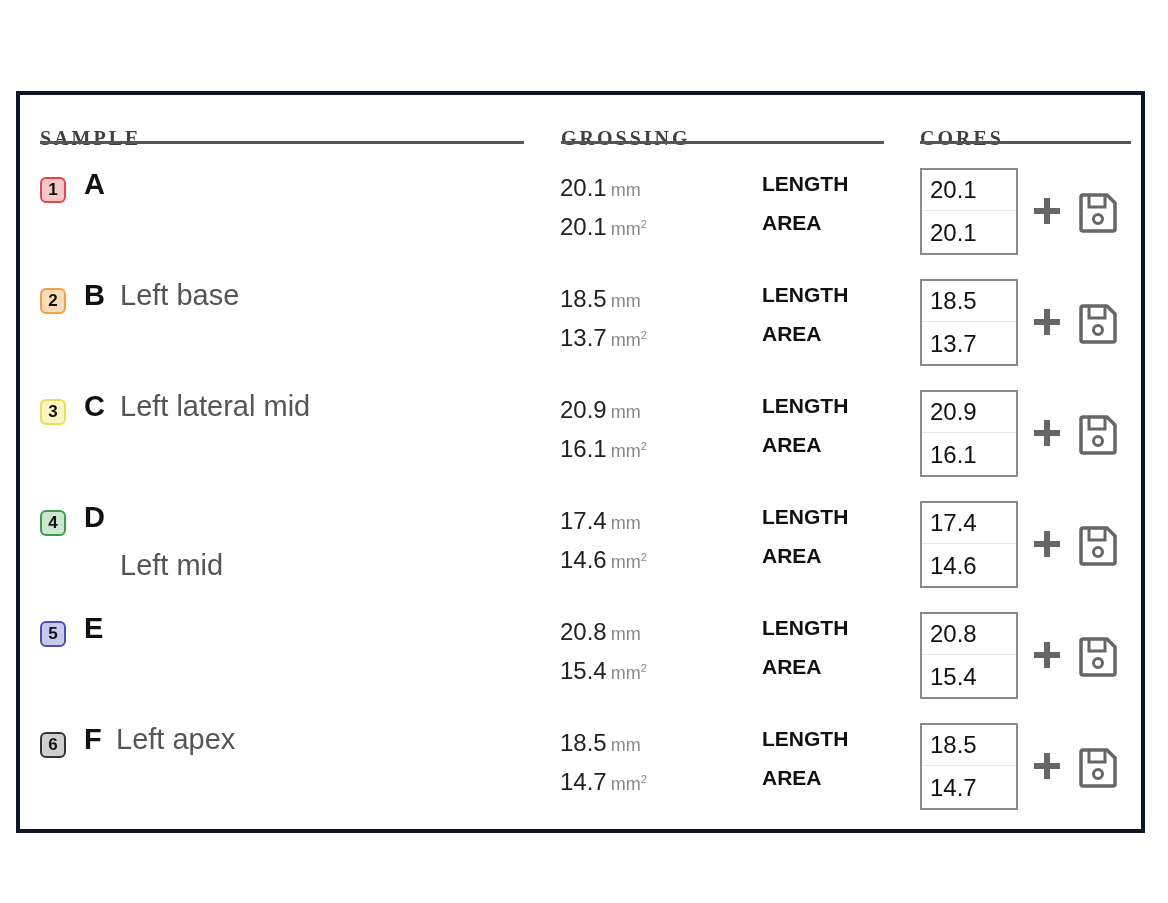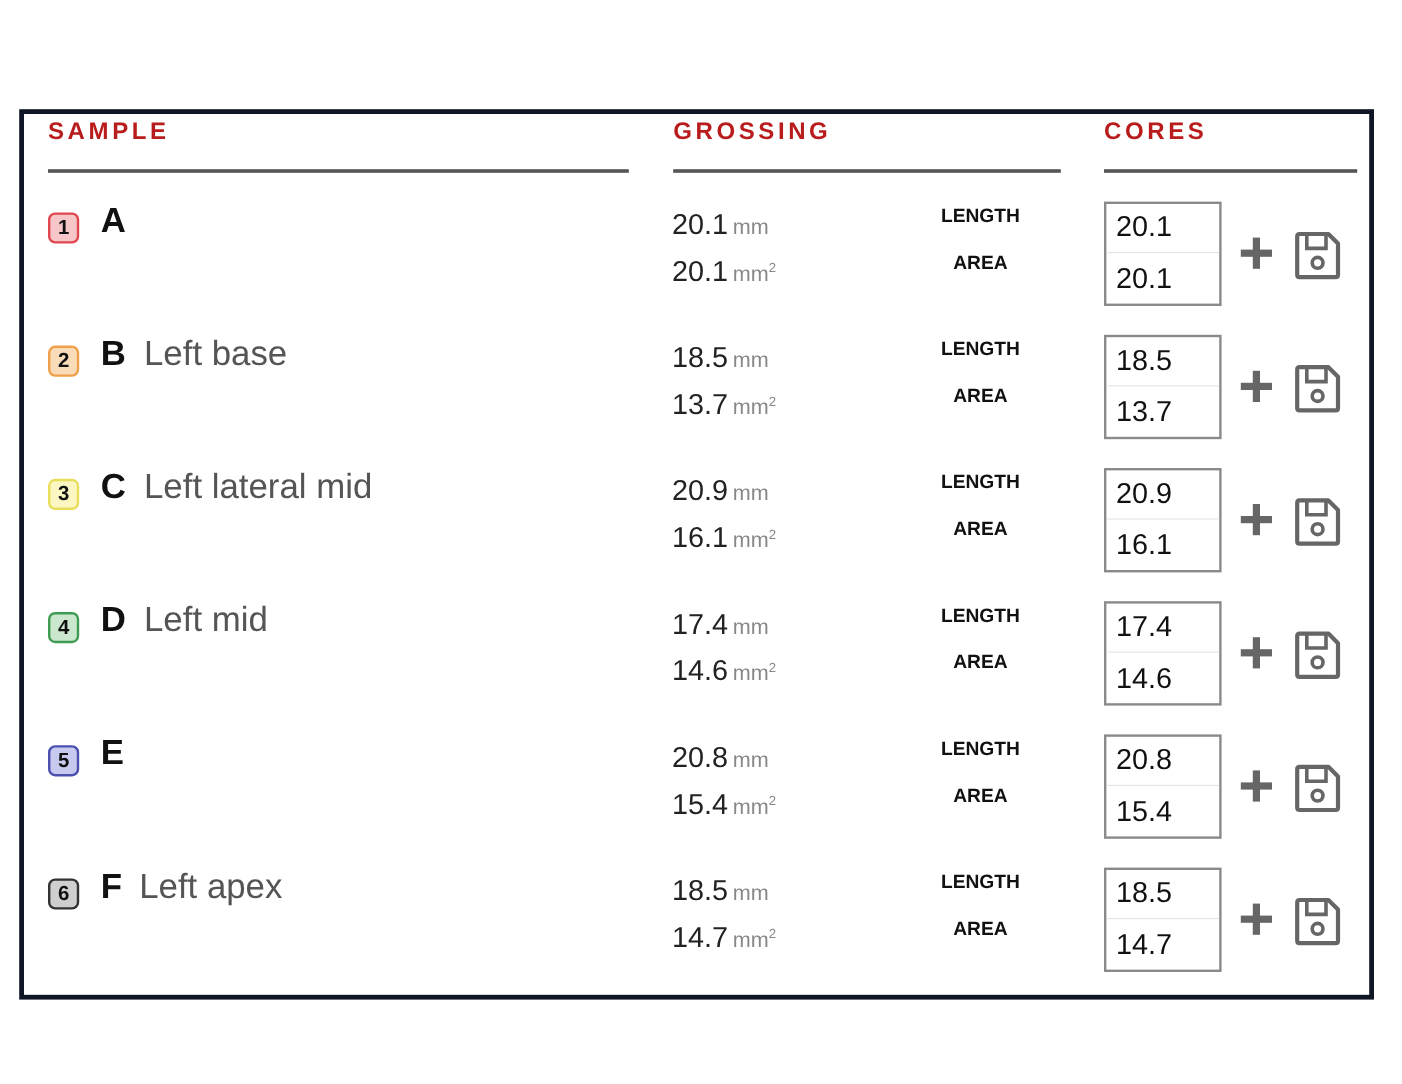--- a/index.html
+++ b/index.html
@@ -2,36 +2,36 @@
 <html><head>
   <meta charset="utf-8">
   <style>
     html, body { margin: 0; padding: 0; background: #ffffff; }
     body { width: 1168px; height: 903px; position: relative; overflow: hidden; font-family: "Liberation Sans", sans-serif; }
     .frame {
       position: absolute; left: 16px; top: 91px; width: 1121px; height: 734px;
       border: 4px solid #0f1726; background: #ffffff;
     }
     .hdr {
-      position: absolute; top: 4px; font-family: Liberation Sans, sans-serif; font-weight: bold;
-      font-size: 20px; letter-spacing: 3px; color: #b91c1c;
+      position: absolute; top: 32px; font-family: Liberation Serif, serif; font-weight: bold;
+      font-size: 20px; letter-spacing: 3px; color: #404040;
     }
     .hdr-line { position: absolute; top: 46px; height: 3px; background: #555555; }
     .row { position: absolute; left: 0; width: 100%; height: 111px; }
     .badge {
       position: absolute; left: 20px; top: 9px; width: 26px; height: 26px; box-sizing: border-box;
       border: 2px solid; border-radius: 6px; font-weight: bold; font-size: 17px; color: #111;
       display: flex; align-items: center; justify-content: center;
     }
     .letter { position: absolute; left: 64px; top: 0px; font-size: 29px; font-weight: bold; color: #111; }
     .sname { position: absolute; top: 0px; font-size: 29px; color: #555; }
     .gval { position: absolute; left: 540px; font-size: 24px; color: #222; }
     .gval .unit { font-size: 18px; color: #888; margin-left: 4px; }
     .gval sup { font-size: 11px; }
-    .glabel { position: absolute; width: 110px; left: 742px; text-align: center; font-size: 16px; font-weight: bold; color: #111; }
+    .glabel { position: absolute; width: 110px; left: 742px; text-align: left; font-size: 21px; font-weight: bold; color: #111; }
     .cores-box {
       position: absolute; left: 900px; top: 0px; width: 98px; height: 87px; box-sizing: border-box;
       border: 2px solid #8a8a8a; background: #fff;
     }
     .cores-input {
       position: absolute; left: 0; width: 94px; height: 41px; border: none; outline: none; background: transparent;
       font-family: "Liberation Sans", sans-serif; font-size: 24px; color: #111; padding: 0 0 0 8px; box-sizing: border-box;
     }
     .cores-input.top { top: 0; border-bottom: 1px solid #e6e6e6; }
     .cores-input.bot { top: 42px; }
@@ -122,21 +122,21 @@
       <path d="M11 4 V15 H27 V4" fill="none" stroke="#666" stroke-width="3"></path>
       <circle cx="20" cy="27" r="4.5" fill="none" stroke="#666" stroke-width="3"></circle>
     </svg>
   </div>
 
   <div class="row" style="top: 406px;">
     <div class="badge" style="border-color: rgb(63, 154, 82); background: rgb(203, 232, 207);">
           <span>4</span>
         </div>
     <span class="letter">D</span>
-    <span class="sname" style="left: 100px;">Left mid</span>
+    <span class="sname" style="left: 100px; margin-top: 48px;">Left mid</span>
     <div class="gval" style="top:6px;"><span>17.4</span><span class="unit">mm</span></div>
     <div class="gval" style="top:45px;text-align:center;"><span>14.6</span><span class="unit"><span>mm</span><sup>2</sup></span></div>
     <div class="glabel" style="top:4px;">LENGTH</div>
     <div class="glabel" style="top:43px;">AREA</div>
     <div class="cores-box">
       <input class="cores-input top" type="text" value="17.4" style="">
       <input class="cores-input bot" type="text" value="14.6" style="">
     </div>
     <svg class="plus" viewBox="0 0 30 30">
       <rect x="12" y="2" width="6" height="26" fill="#666"></rect>

